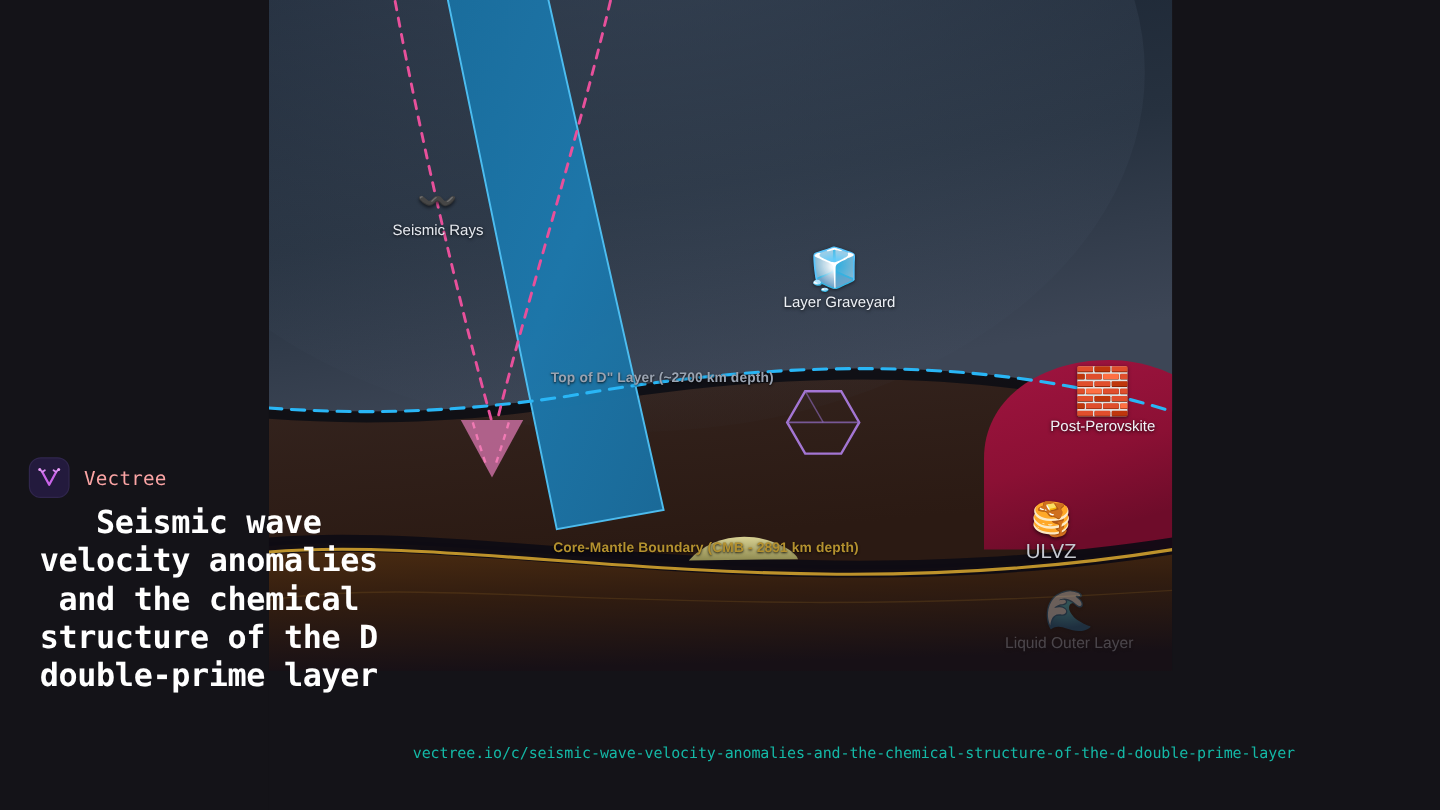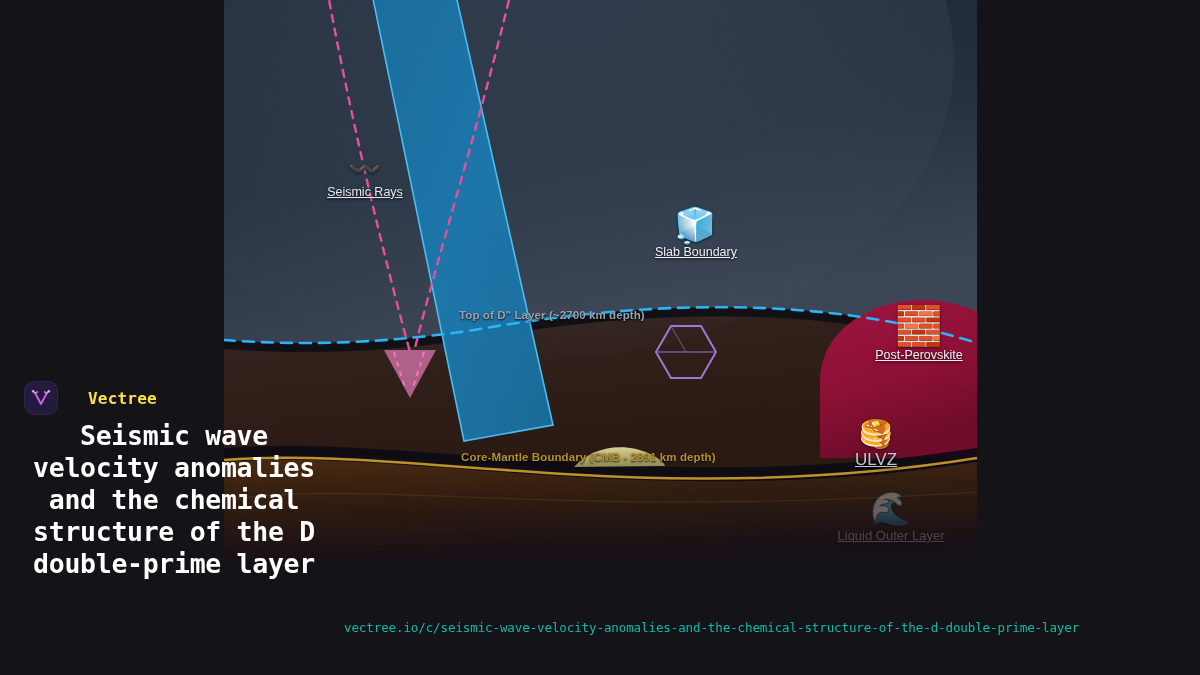--- a/index.html
+++ b/index.html
@@ -22,21 +22,20 @@
   .node { position:absolute; text-align:center; pointer-events:auto; }
   .node .glyph {
     display:block; line-height:1;
     font-family:"DejaVu Sans", sans-serif;
     text-shadow:0 1px 3px rgba(0,0,0,.55);
   }
   .node .cap {
     display:block; margin-top:3px;
     font-size:12.5px; color:#e3e6ec; white-space:nowrap;
     text-shadow:0 1px 3px rgba(0,0,0,.85);
-    text-decoration:underline;
   }
 
   #node-seismic-rays { left:101px; top:155px; width:80px; }
   #node-seismic-rays .glyph { font-size:27px; filter:grayscale(1) brightness(.72); }
   #node-seismic-rays .cap { color:#e6e9ef; }
 
   #node-slab { left:429px; top:208px; width:86px; }
   #node-slab .glyph { font-size:34px; }
   #node-slab .cap { color:#eef1f6; }
 
@@ -69,21 +68,21 @@
     position:absolute; left:24px; top:381px;
     display:flex; align-items:center; gap:12px;
   }
   #brand-mark {
     width:34px; height:34px; border-radius:10px;
     background:#231a3d; border:1px solid #30264d;
     display:flex; align-items:center; justify-content:center;
   }
   #brand-name {
     font-family:"DejaVu Sans Mono", monospace;
-    font-size:16px; font-weight:bold; color:#fde047; letter-spacing:.2px;margin-left:18px;
+    font-size:16px; font-weight:normal; color:#fca5a5; letter-spacing:.2px;
   }
   #headline {
     position:absolute; left:24px; top:420px; width:300px;
     font-family:"DejaVu Sans Mono", monospace;
     font-size:26.5px; line-height:32px; font-weight:bold;
     color:#ffffff; letter-spacing:-.3px;
     white-space:pre-wrap;
     text-align:center;
   }
 
@@ -183,21 +182,21 @@
     <div class="bcap" id="cap-dpp">Top of D" Layer (~2700 km depth)</div>
     <div class="bcap" id="cap-cmb">Core-Mantle Boundary (CMB - 2891 km depth)</div>
 
     <div class="node" id="node-seismic-rays">
       <span class="glyph">〰️</span>
       <span class="cap">Seismic Rays</span>
     </div>
 
     <div class="node" id="node-slab">
       <span class="glyph">🧊</span>
-      <span class="cap">Slab Boundary</span>
+      <span class="cap">Layer Graveyard</span>
     </div>
 
     <div class="node" id="node-ppv">
       <span class="glyph">🧱</span>
       <span class="cap">Post-Perovskite</span>
     </div>
 
     <div class="node" id="node-ulvz">
       <span class="glyph">🥞</span>
       <span class="cap">ULVZ</span>

